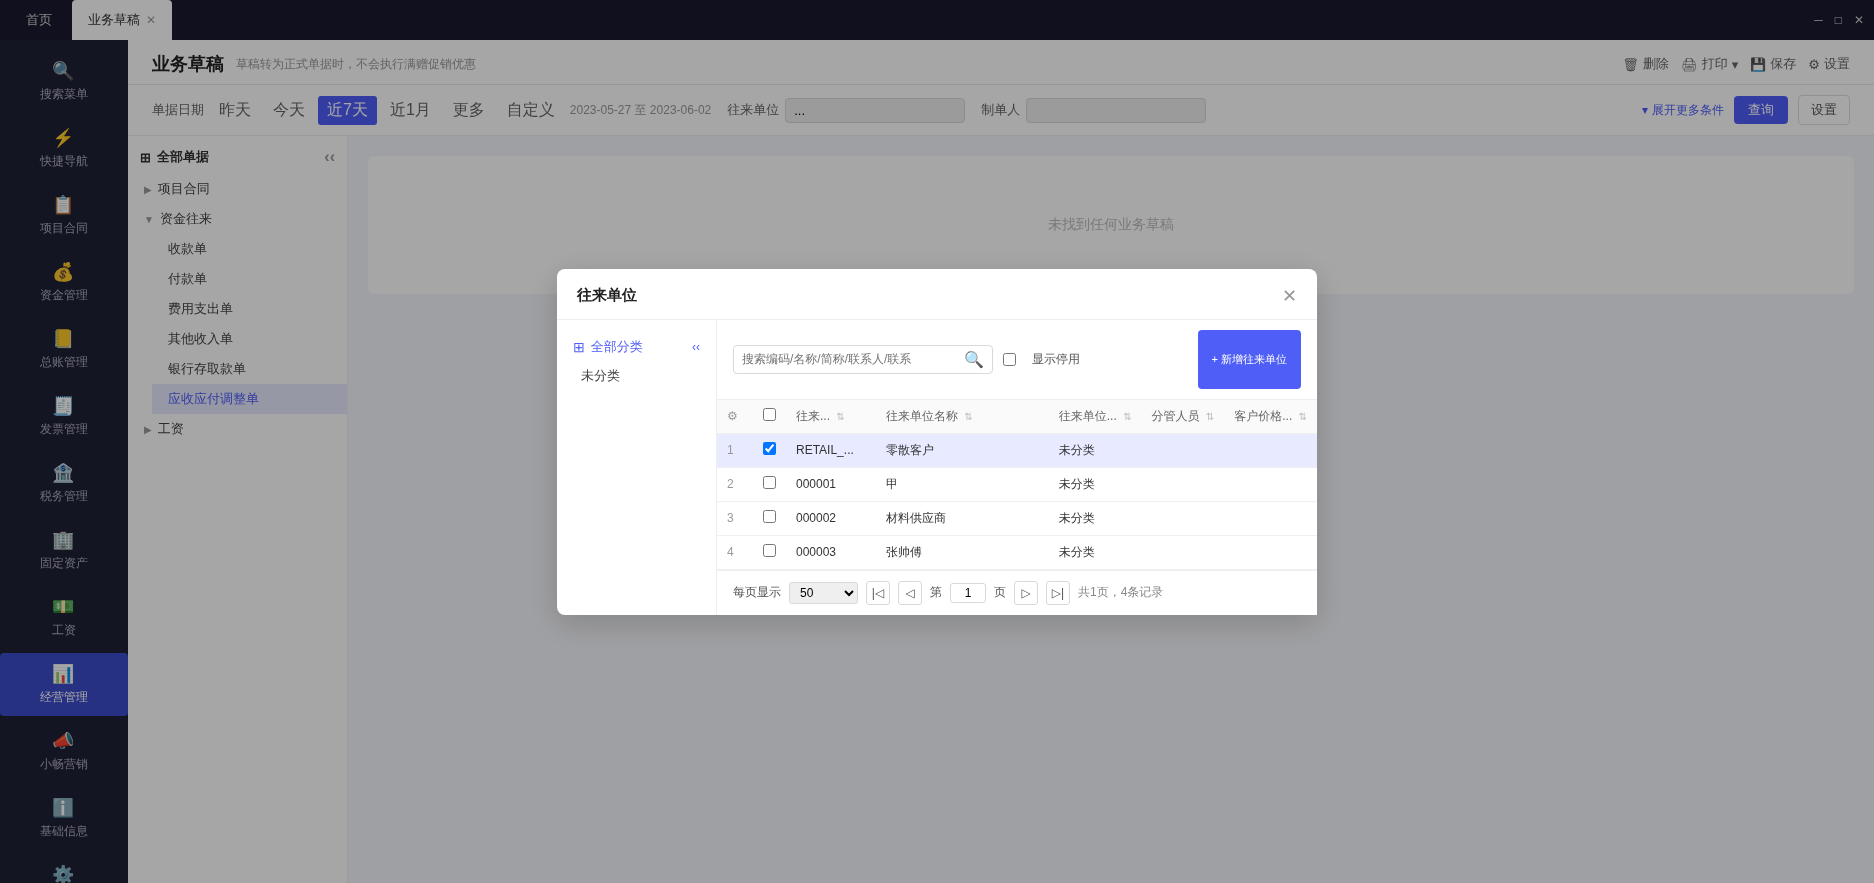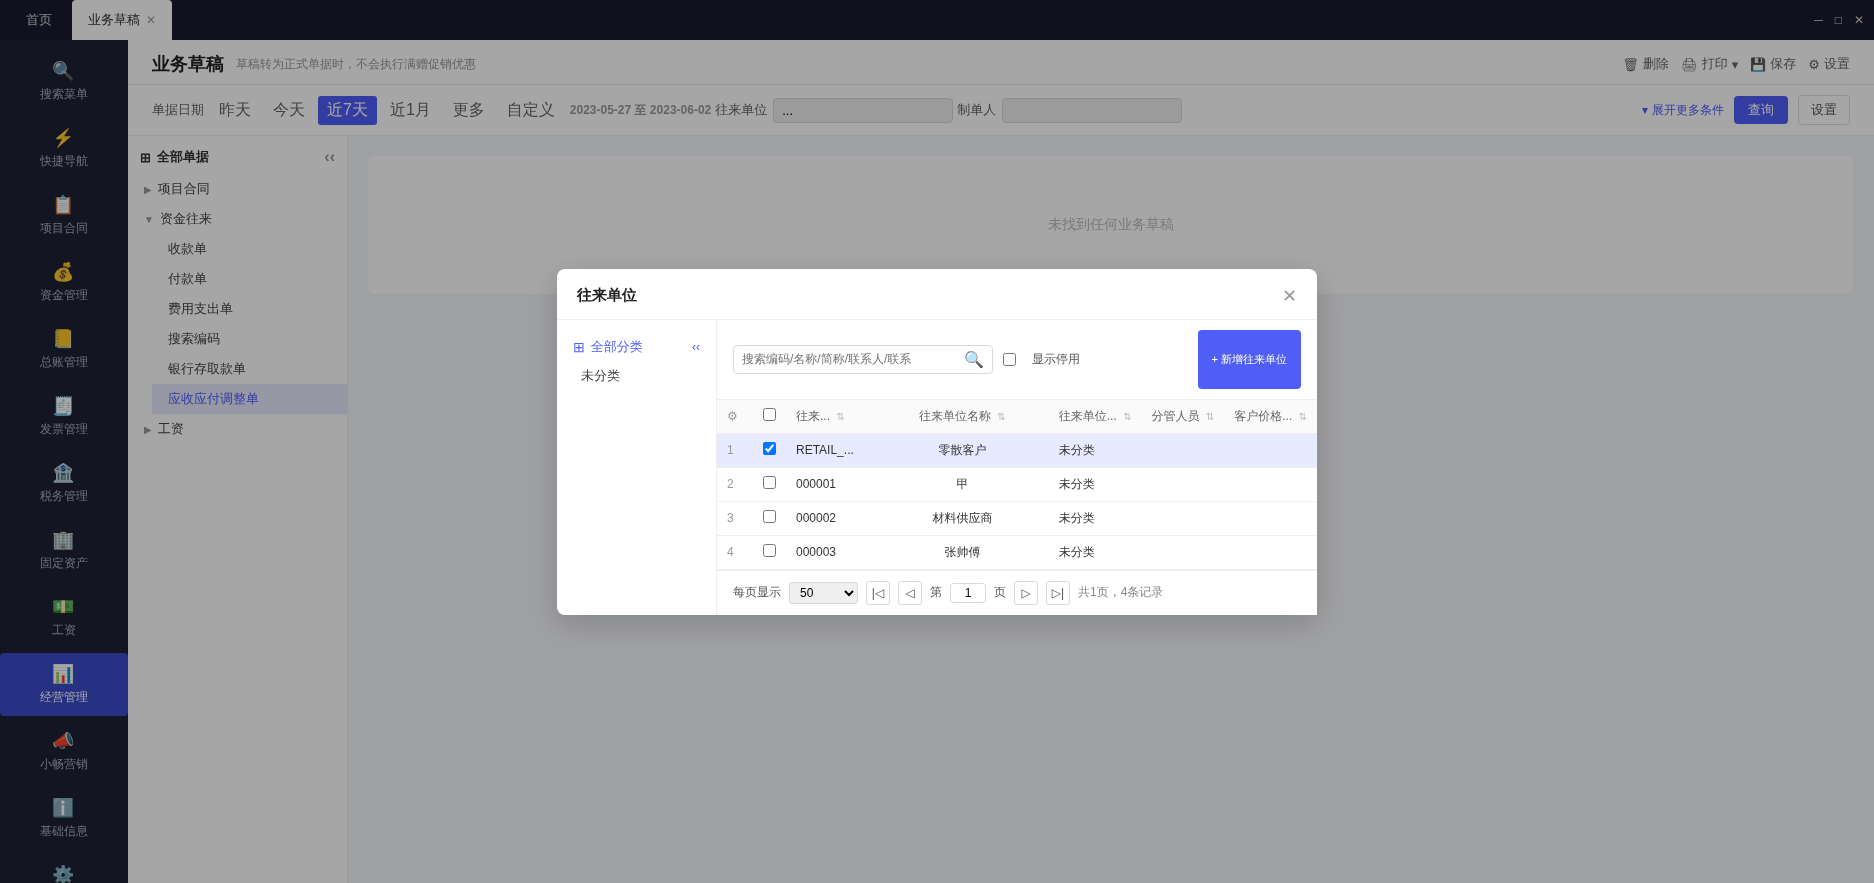--- a/index.html
+++ b/index.html
@@ -124,37 +124,37 @@
       cursor: pointer;
       font-size: 13px;
     }
 
     
     .filter-bar {
       background: #fff;
       padding: 10px 24px;
       display: flex;
       align-items: center;
-      gap: 4px;
+      gap: 16px;
       flex-wrap: wrap;
       border-bottom: 1px solid #eee;
     }
     .filter-item { display: flex; align-items: center; gap: 6px; font-size: 13px; color: #555; }
     .filter-item label { color: #666; white-space: nowrap; }
     .filter-tabs { display: flex; gap: 4px; }
     .filter-tab {
       padding: 3px 8px;
       border-radius: 3px;
       font-size: 16px;
       cursor: pointer;
       color: #666;
       border: 1px solid transparent;
     }
     .filter-tab.active { background: #4f5ef7; color: #fff; }
-    .date-range { font-size: 12px; color: #999; font-weight: bold; }
+    .date-range { font-size: 12px; color: #999; }
     .filter-select {
       border: 1px solid #d9d9d9;
       border-radius: 4px;
       padding: 4px 24px 4px 8px;
       font-size: 13px;
       width: 180px;
       appearance: none;
     }
     .expand-more {
       color: #4f5ef7;
@@ -312,21 +312,21 @@
       font-weight: 500;
       border-bottom: 1px solid #eee;
       white-space: nowrap;
       font-size: 12px;
     }
     td { padding: 8px 10px; color: #333; border-bottom: 1px solid #f0f0f0; font-size: 12px; }
     tr.selected { background: #e8eaff; }
     .col-num { width: 36px; color: #999; }
     .col-check { width: 32px; }
     .col-code { width: 90px; }
-    .col-name { min-width: 130px; text-align: center; }
+    .col-name { min-width: 130px; }
     .col-category { width: 80px; }
     .col-person { width: 80px; }
     .col-price { width: 80px; }
     .sort-icon { color: #bbb; font-size: 10px; margin-left: 3px; }
 
     
     .dialog-pagination {
       padding: 10px 16px;
       display: flex;
       align-items: center;
@@ -558,21 +558,21 @@
           <div class="tree-item">
             <span>收款单</span>
           </div>
           <div class="tree-item">
             <span>付款单</span>
           </div>
           <div class="tree-item">
             <span>费用支出单</span>
           </div>
           <div class="tree-item">
-            <span>搜索编码</span>
+            <span>其他收入单</span>
           </div>
           <div class="tree-item">
             <span>银行存取款单</span>
           </div>
           <div class="tree-item active">
             <span>应收应付调整单</span>
           </div>
         </div>
         <div class="tree-item">
           <span class="tree-arrow">▶</span>

